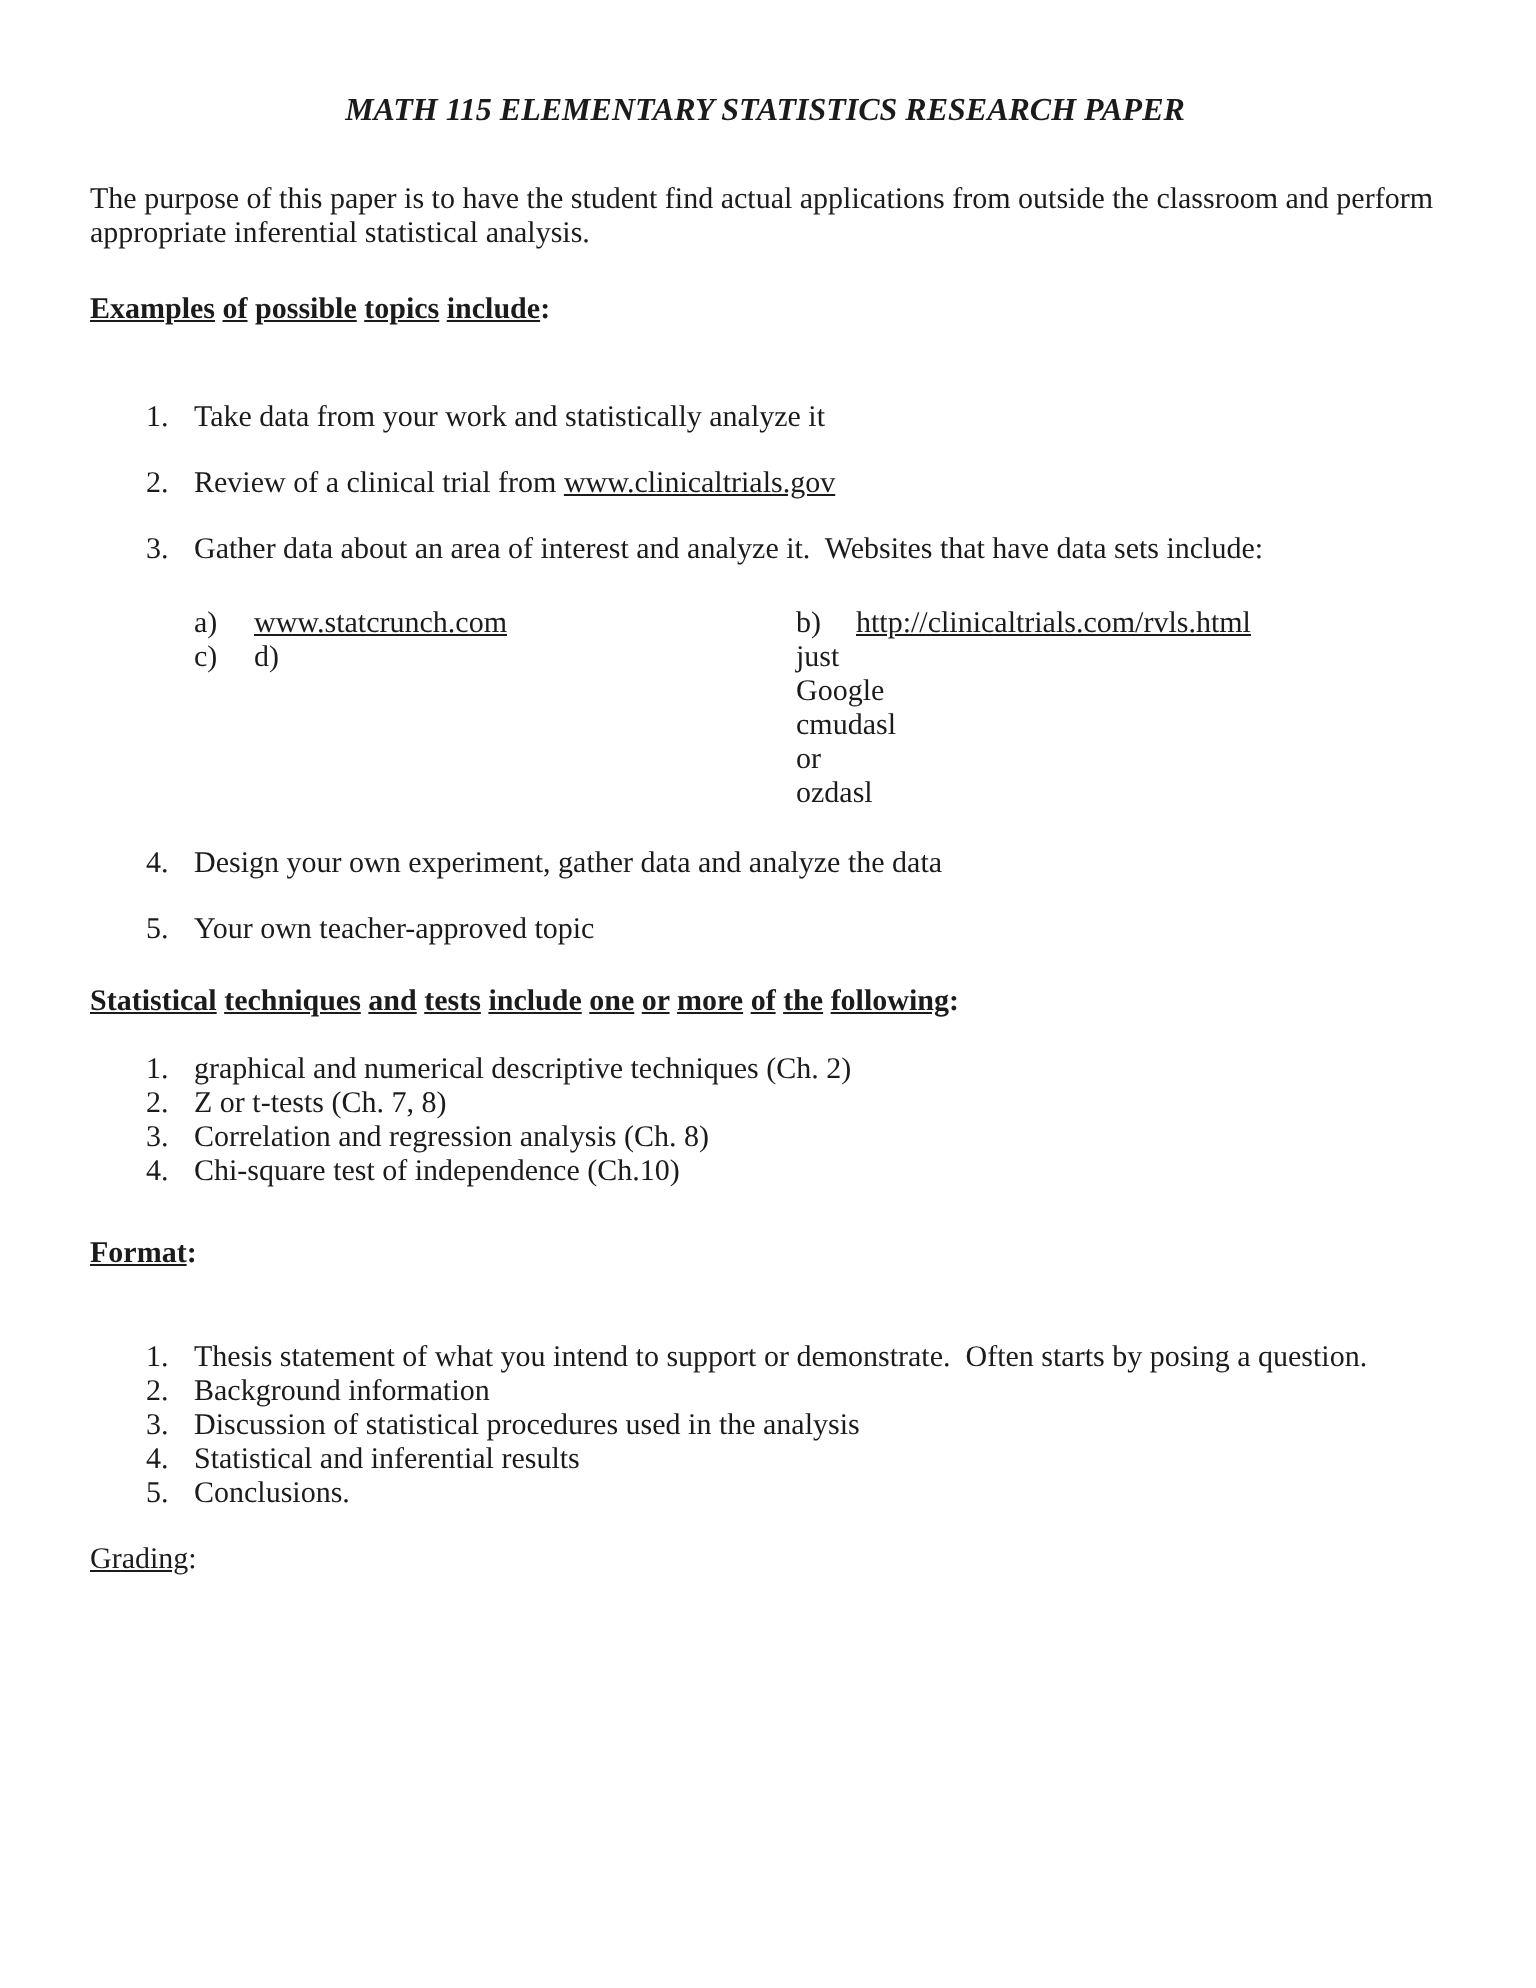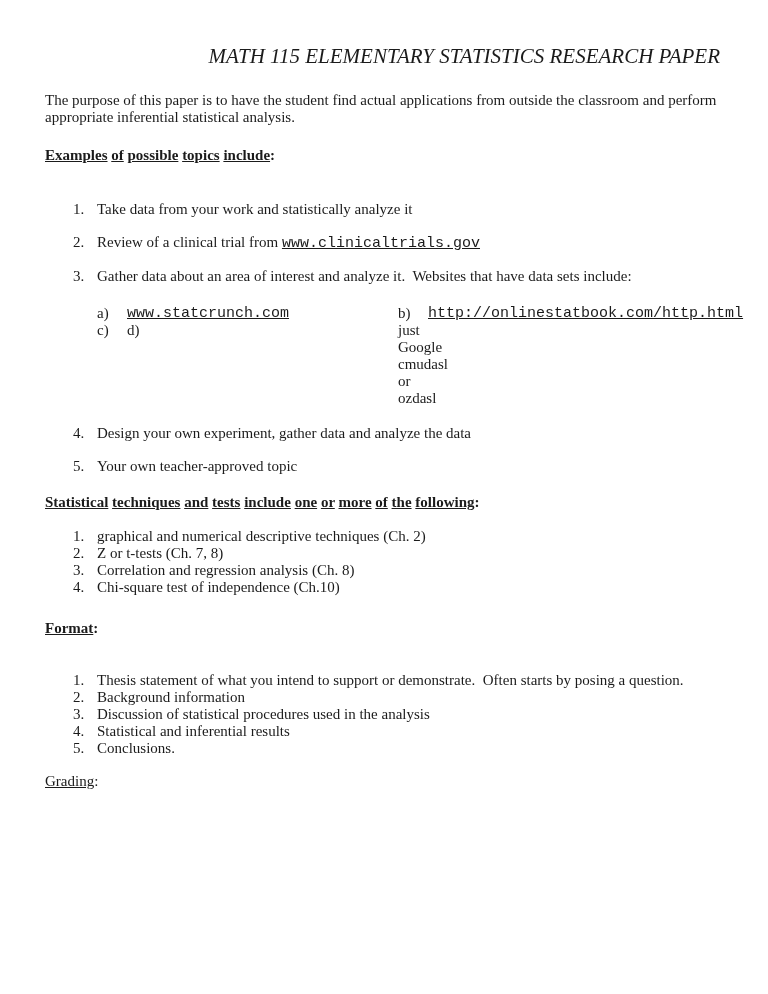--- a/index.html
+++ b/index.html
@@ -9,31 +9,31 @@
     box-sizing: border-box;
     padding: 45px 48px 40px 45px;
     background: #ffffff;
     color: #1b1b1b;
     font-family: "Liberation Serif", "DejaVu Serif", serif;
     font-size: 15px;
     line-height: 17px;
   }
   .t { white-space: pre-wrap; }
   .title {
-    font-size: 21px;
+    font-size: 16px;
     line-height: 22px;
-    font-weight: normal;
+    font-weight: bold;
     font-style: italic;
-    text-align: right;
+    text-align: center;
     margin: 0 0 25px 0;
   }
   .intro { margin: 0 0 21px 0; }
   .heading { font-weight: bold; margin: 0; }
   .uw { text-decoration: underline; }
-  .u { text-decoration: underline; font-family: Liberation Mono, monospace; }
+  .u { text-decoration: underline; }
   .heading.h-examples   { margin-bottom: 37px; }
   .heading.h-techniques { margin-bottom: 17px; }
   .heading.h-format     { margin-bottom: 35px; }
   .nitem { display: flex; }
   .nitem .num { flex: 0 0 24px; margin-left: 28px; }
   .nitem .body { flex: 1; }
   .mb16 { margin-bottom: 16px; }
   .mb19 { margin-bottom: 19px; }
   .mb20 { margin-bottom: 20px; }
   .subgrid {
@@ -74,21 +74,21 @@
     </div>
     <div class="nitem mb20">
       <span class="num">3.</span>
       <span class="body t">Gather data about an area of interest and analyze it.  Websites that have data sets include:</span>
     </div>
 
     <div class="subgrid">
       <span>a)</span>
       <span class="u">www.statcrunch.com</span>
       <span>b)</span>
-      <span class="u">http://onlinestatbook.com/http.html</span>
+      <span class="u">http://clinicaltrials.com/rvls.html</span>
       <span>c)</span>
       <span>d)</span>
       <span class="t">just Google cmudasl or ozdasl</span>
     </div>
 
     <div class="nitem mb16">
       <span class="num">4.</span>
       <span class="body t">Design your own experiment, gather data and analyze the data</span>
     </div>
     <div class="nitem mb19">

